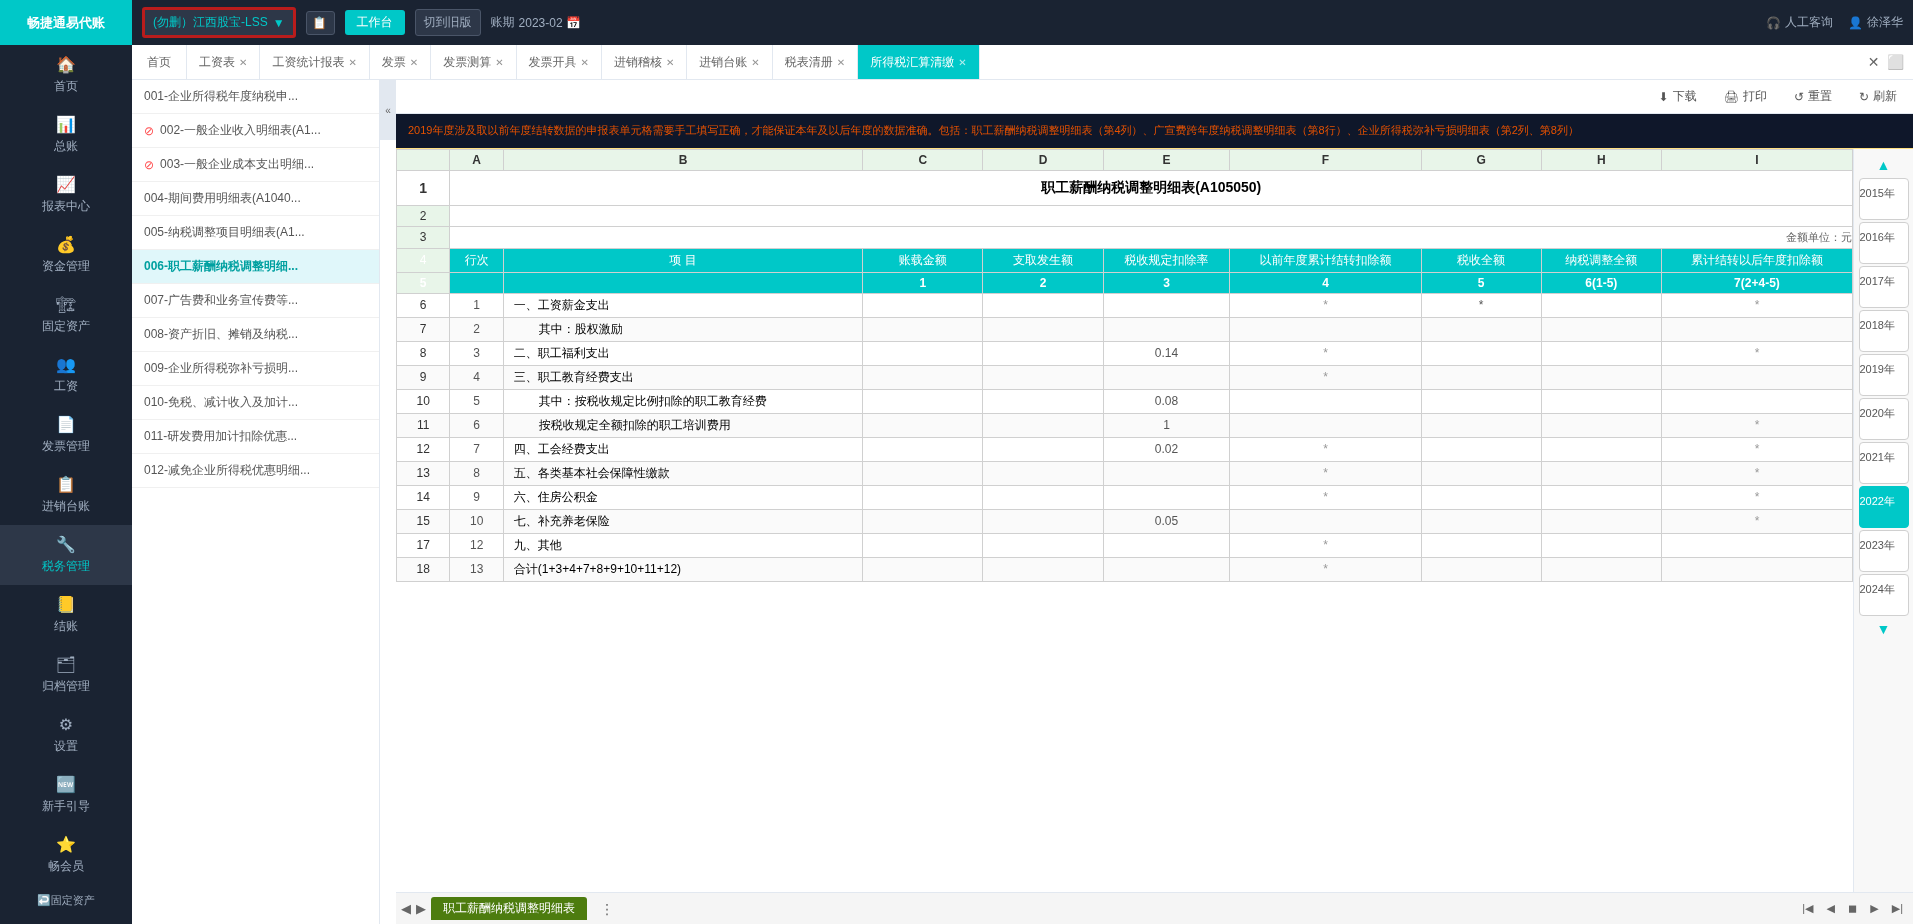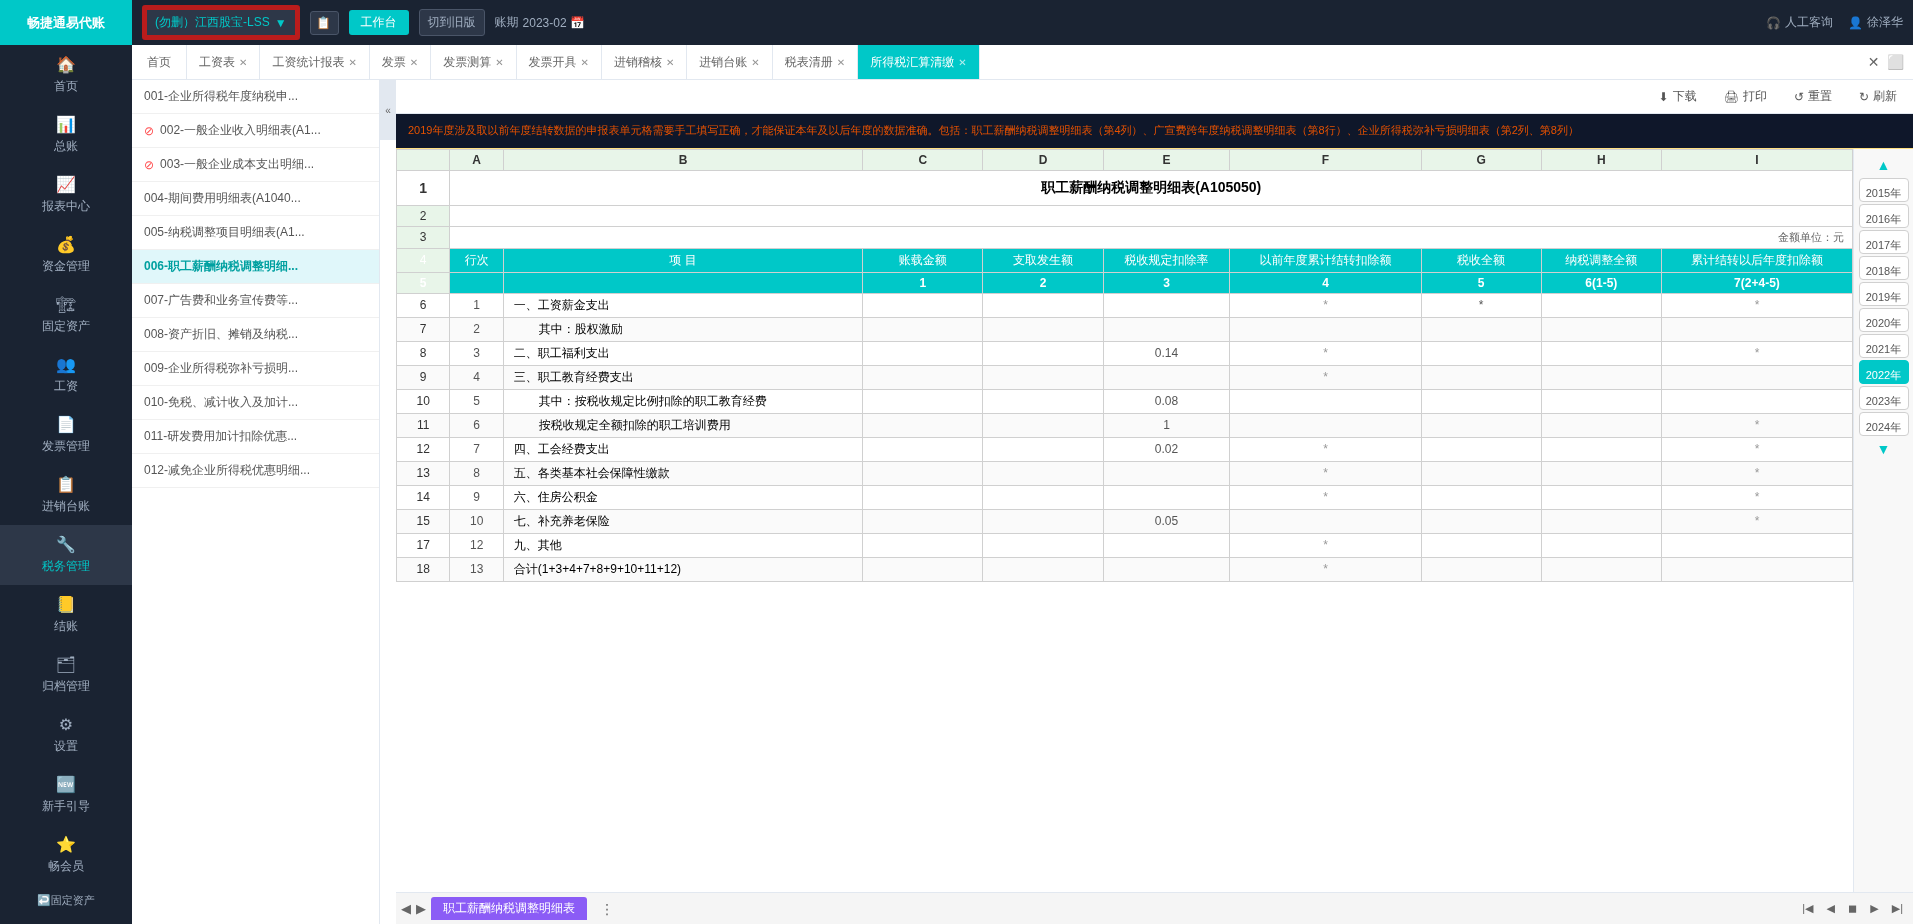--- a/index.html
+++ b/index.html
@@ -10,21 +10,21 @@
     .sidebar-logo { height: 45px; background: #00c8c8; display: flex; align-items: center; justify-content: center; color: white; font-size: 13px; font-weight: bold; }
     .sidebar-item { display: flex; flex-direction: column; align-items: center; padding: 10px 5px; color: #a0aec0; cursor: pointer; font-size: 12px; gap: 4px; }
     .sidebar-item.active { color: #00c8c8; background: #2d3748; }
     .sidebar-icon { font-size: 16px; }
 
     
     .main { flex: 1; display: flex; flex-direction: column; overflow: hidden; }
 
     
     .topbar { height: 45px; background: #1a2332; display: flex; align-items: center; padding: 0 10px; gap: 10px; }
-    .topbar-company { background: #2d3748; color: #00c8c8; border: 5px solid #b91c1c; border-radius: 3px; padding: 4px 8px; font-size: 12px; display: flex; align-items: center; gap: 5px; cursor: pointer; }
+    .topbar-company { background: #2d3748; color: #00c8c8; border: 3px solid #b91c1c; border-radius: 3px; padding: 4px 8px; font-size: 12px; display: flex; align-items: center; gap: 5px; cursor: pointer; }
     .topbar-copy-btn { background: #2d3748; color: #a0aec0; border: 1px solid #4a5568; border-radius: 3px; padding: 4px 6px; cursor: pointer; font-size: 12px; }
     .topbar-work-btn { background: #00c8c8; color: white; border: none; border-radius: 3px; padding: 4px 12px; font-size: 12px; cursor: pointer; }
     .topbar-old-btn { background: #2d3748; color: #a0aec0; border: 1px solid #4a5568; border-radius: 3px; padding: 4px 8px; font-size: 12px; cursor: pointer; }
     .topbar-period { color: #a0aec0; font-size: 12px; display: flex; align-items: center; gap: 4px; }
     .topbar-right { margin-left: auto; display: flex; align-items: center; gap: 15px; color: #a0aec0; font-size: 12px; }
     .topbar-right-item { display: flex; align-items: center; gap: 4px; cursor: pointer; }
 
     
     .tabbar { height: 35px; background: #fff; display: flex; align-items: center; border-bottom: 1px solid #e2e8f0; overflow: hidden; }
     .tab { height: 35px; padding: 0 12px; display: flex; align-items: center; gap: 4px; font-size: 12px; color: #666; cursor: pointer; border-right: 1px solid #e2e8f0; white-space: nowrap; }
@@ -61,27 +61,27 @@
     .col-header { background: #e8f5e9; text-align: center; color: #333; }
     .data-row td { background: #fff; }
     .data-row:nth-child(even) td { background: #fafafa; }
     .title-row td { background: #fff; text-align: center; font-size: 14px; font-weight: bold; }
     .item-cell { text-align: left; padding-left: 10px; }
     .item-sub { padding-left: 35px; }
     .star-cell { text-align: center; color: #555; }
 
     
     .right-panel { width: 60px; background: #f8f8f8; border-left: 1px solid #e2e8f0; display: flex; flex-direction: column; align-items: center; padding: 5px 2px; gap: 2px; overflow: hidden; }
-    .year-btn { width: 50px; height: 24px; border-radius: 4px; background: #fff; border: 1px solid #d0d0d0; font-size: 11px; color: #555; cursor: pointer; text-align: center; line-height: 28px; }
+    .year-btn { width: 50px; height: 42px; border-radius: 4px; background: #fff; border: 1px solid #d0d0d0; font-size: 11px; color: #555; cursor: pointer; line-height: 28px; }
     .year-btn.active { background: #00c8c8; color: white; border-color: #00c8c8; }
     .year-nav { font-size: 14px; color: #00c8c8; cursor: pointer; padding: 3px; }
 
     
     .bottom-bar { height: 32px; background: #f5f5f5; border-top: 1px solid #e2e8f0; display: flex; align-items: center; padding: 0 5px; gap: 5px; }
-    .sheet-tab { padding: 3px 12px; background: #8b5cf6; color: white; font-size: 12px; border-radius: 3px 3px 0 0; cursor: pointer; }
+    .sheet-tab { padding: 3px 12px; background: #4d7c0f; color: white; font-size: 12px; border-radius: 3px 3px 0 0; cursor: pointer; }
     .bottom-scroll { margin-left: auto; display: flex; align-items: center; gap: 3px; }
     .scroll-btn { font-size: 11px; cursor: pointer; color: #666; padding: 2px 5px; }
     .bottom-more { color: #666; font-size: 14px; cursor: pointer; padding: 0 8px; }
 
     
     .num-col { width: 40px; text-align: center; background: #e8f5e9; color: #333; }
   </style>
 </head>
 <body>
 
@@ -310,21 +310,21 @@
                 <td colspan="9" style="text-align:center; font-size:14px; font-weight:bold; padding:8px;">职工薪酬纳税调整明细表(A105050)</td>
               </tr>
 
               <tr>
                 <td class="num-col">2</td>
                 <td colspan="9"></td>
               </tr>
 
               <tr>
                 <td class="num-col">3</td>
-                <td colspan="9" style="text-align:right; font-size:11px; color:#666; padding:3px 8px;">金额单位：元</td>
+                <td colspan="9" style="text-align:right; font-size:11px; color:#666; padding:3px 0;">金额单位：元</td>
               </tr>
 
               <tr class="header-row">
                 <th class="num-col" style="background:#e8f5e9;">4</th>
                 <th style="width:40px;">行次</th>
                 <th style="width:220px;">项 目</th>
                 <th style="width:90px;">账载金额</th>
                 <th style="width:90px;">支取发生额</th>
                 <th style="width:90px;">税收规定扣除率</th>
                 <th style="width:110px;">以前年度累计结转扣除额</th>

